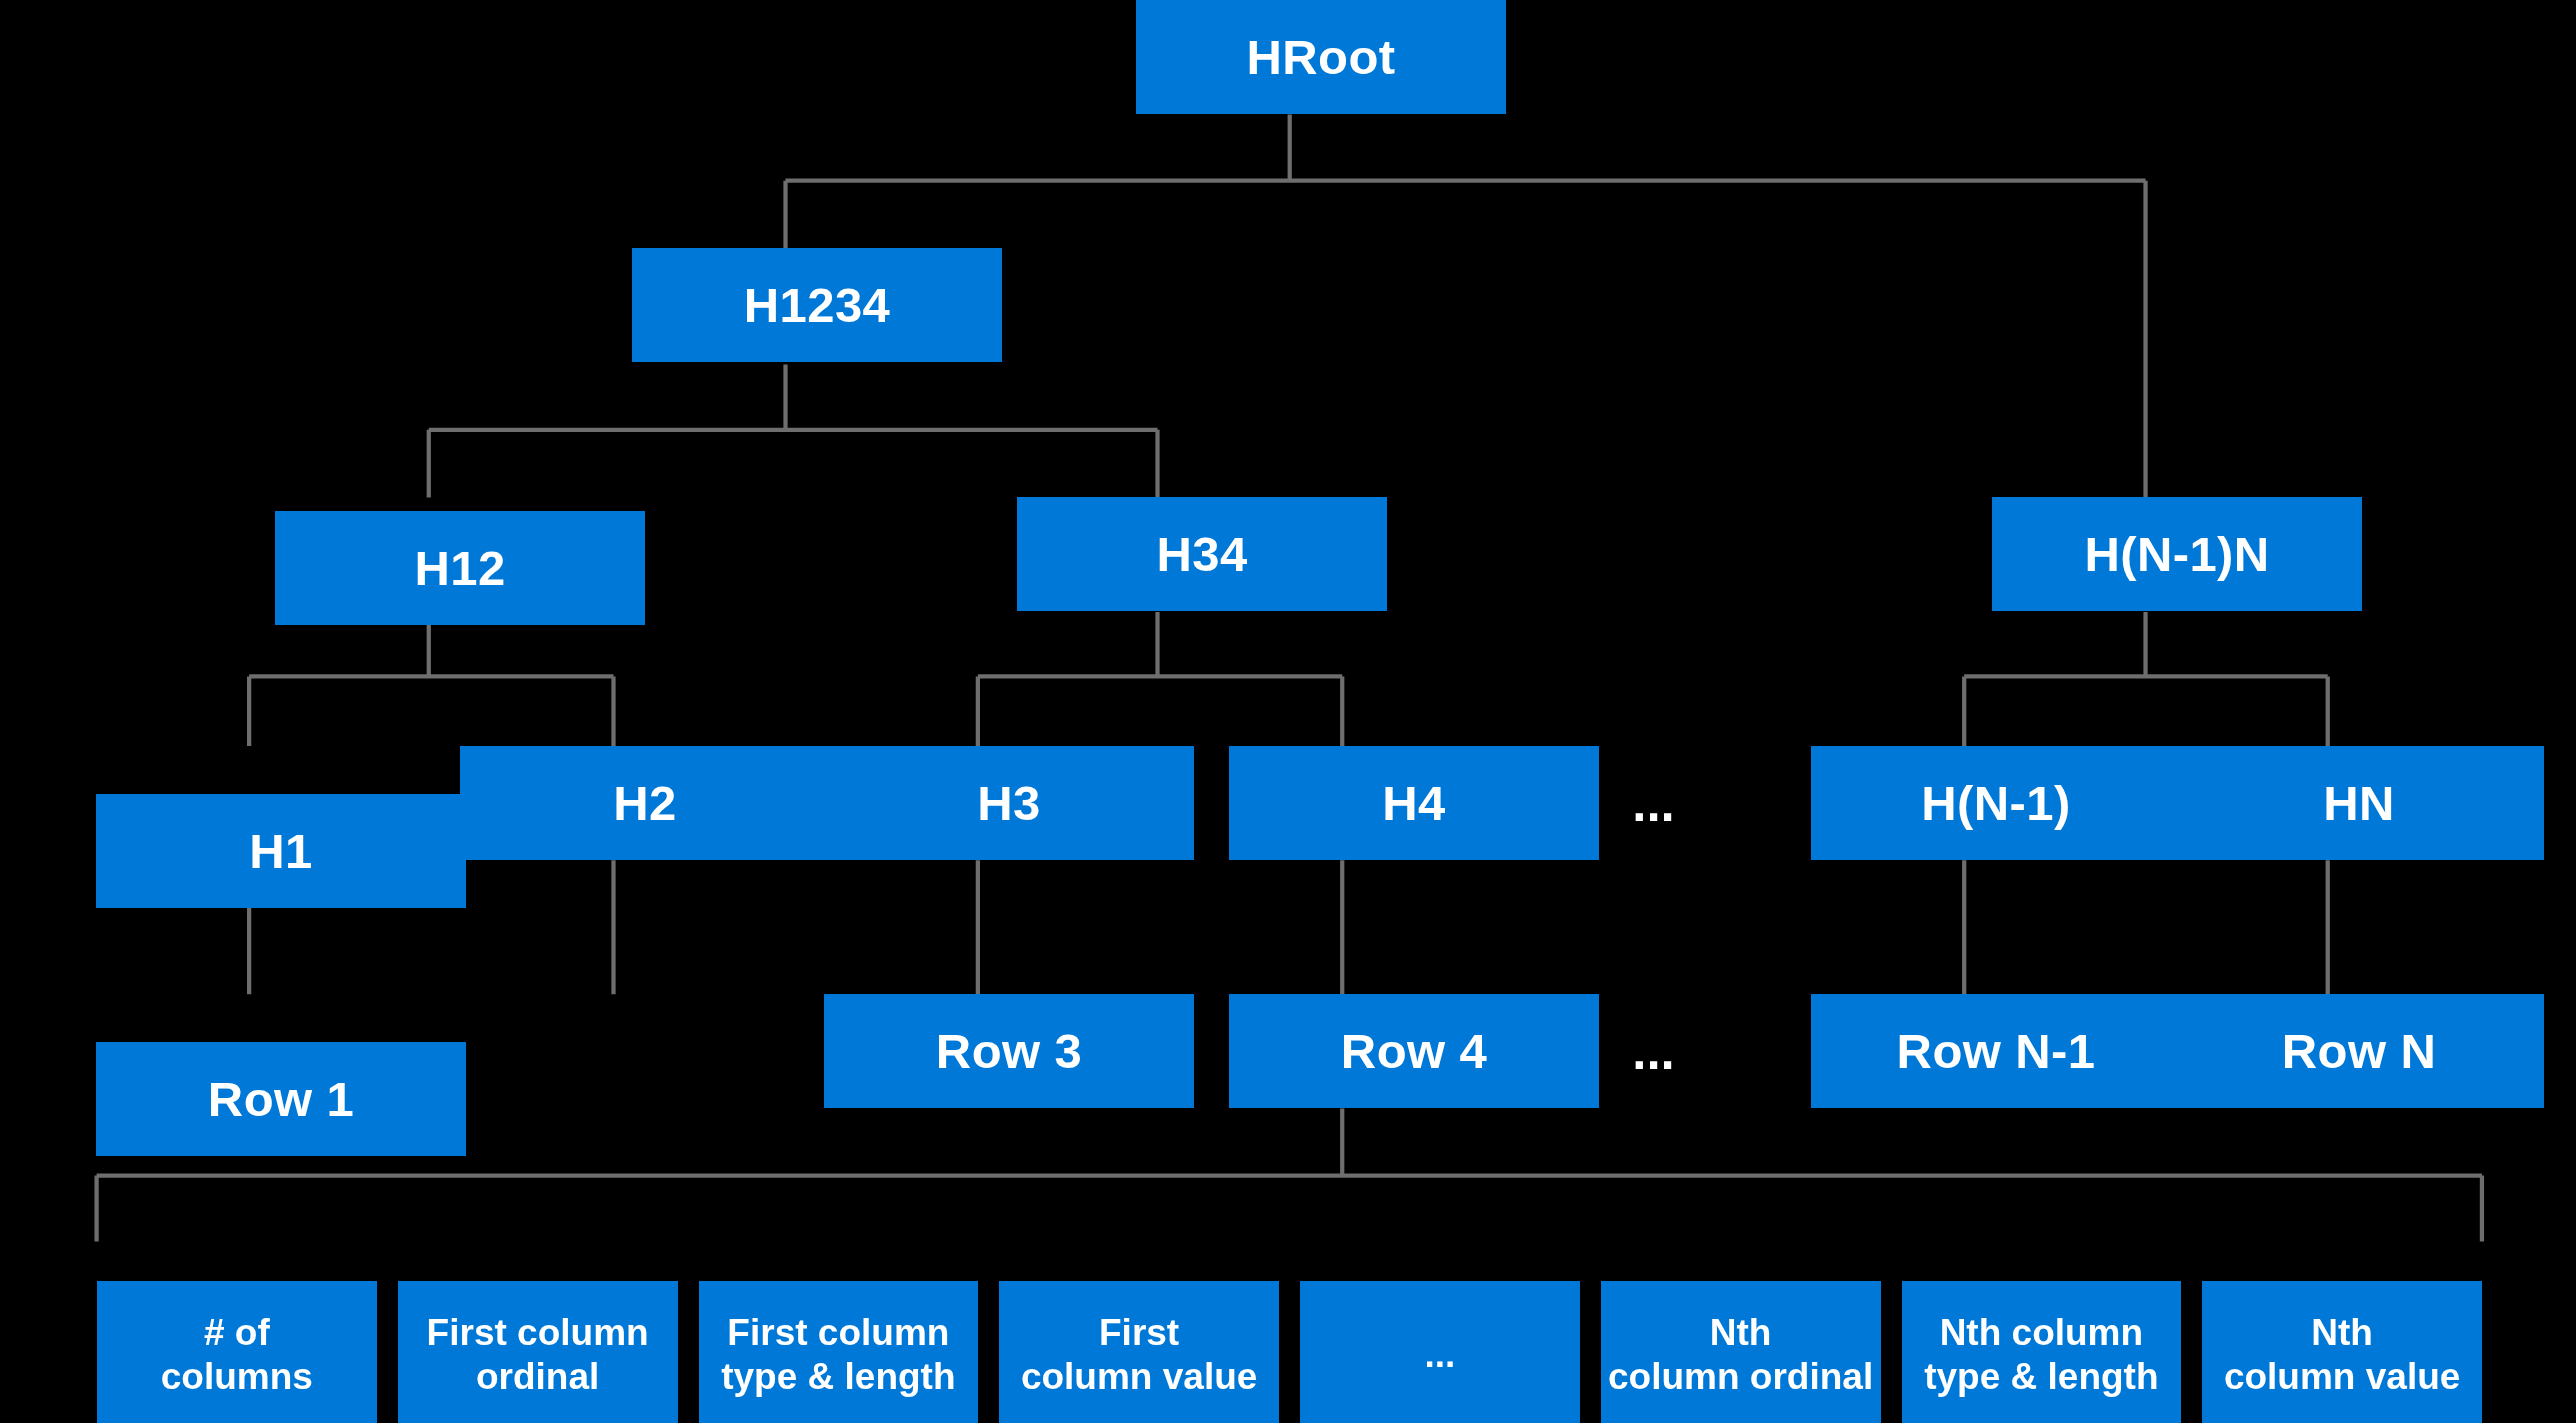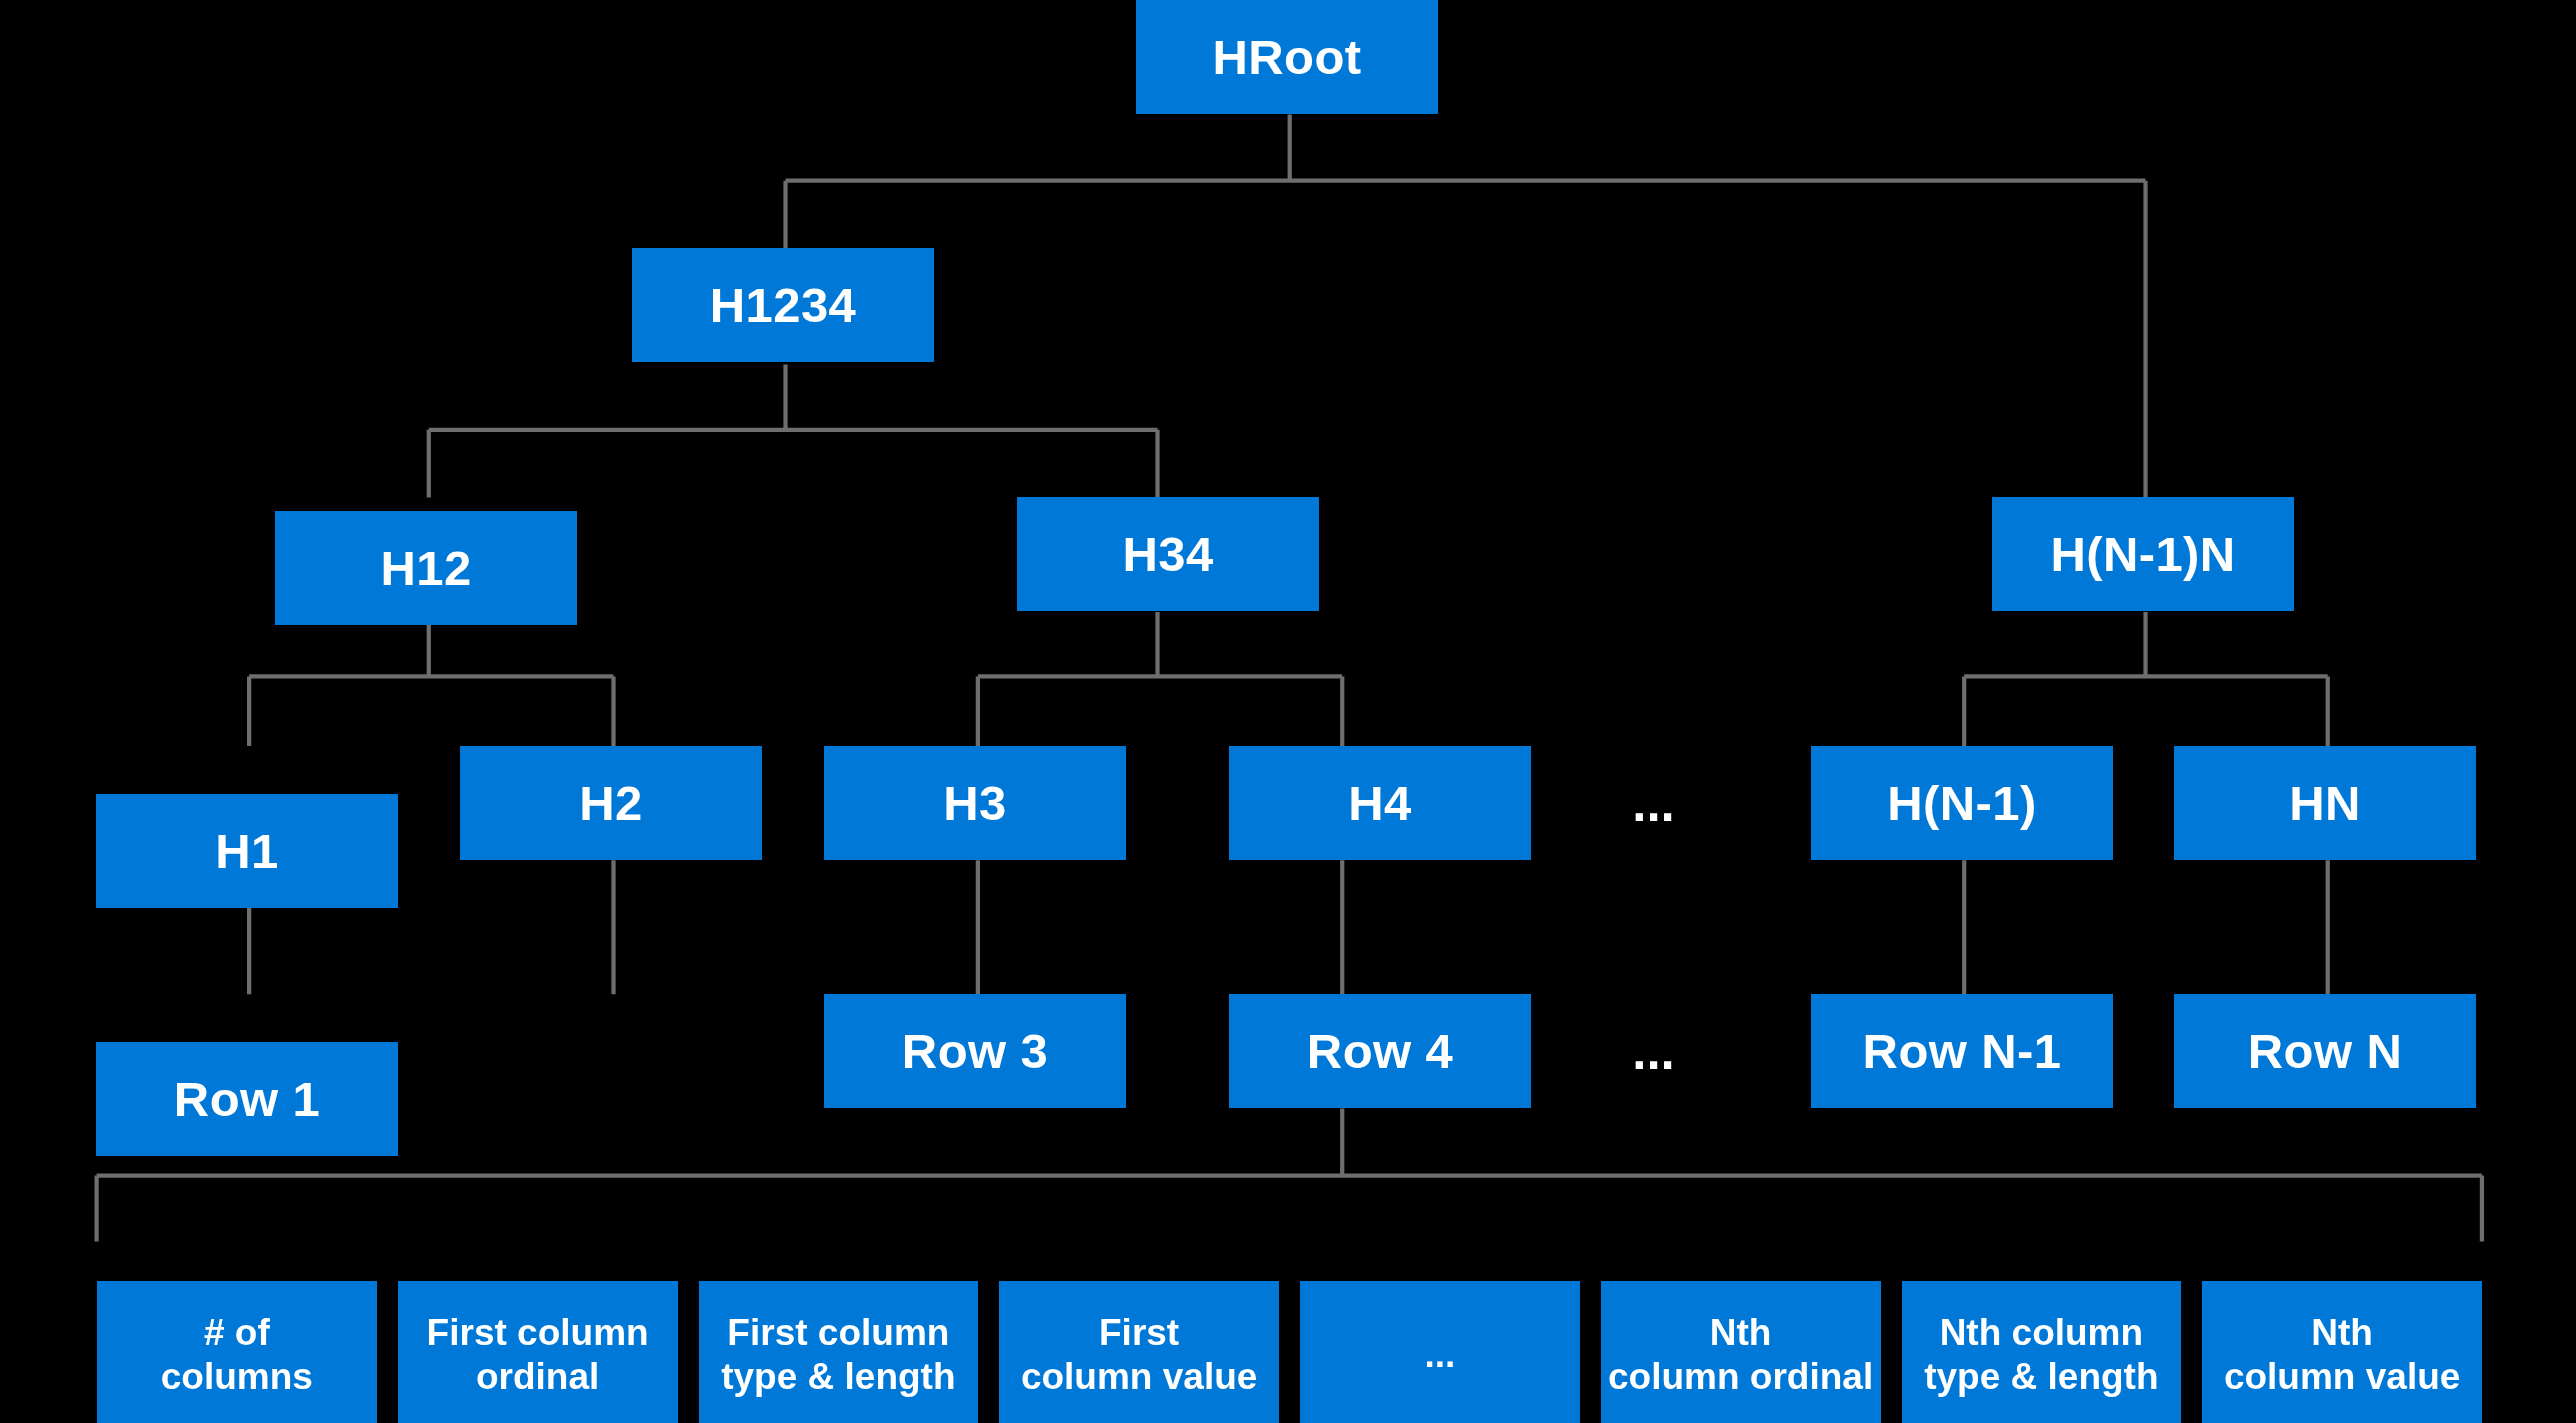--- a/index.html
+++ b/index.html
@@ -22,21 +22,21 @@
     width: 2576px;
     height: 1424px;
   }
   #connector-layer path {
     fill: none;
     stroke: #6E6E6E;
     stroke-width: 5;
   }
   .node {
     position: absolute;
-    width: 302px;
+    width: 370px;
     height: 114px;
     background: #0078D7;
     color: #FFFFFF;
     font-size: 49px;
     font-weight: bold;
     display: flex;
     align-items: center;
     justify-content: center;
     text-align: center;
     letter-spacing: 0.4px;

